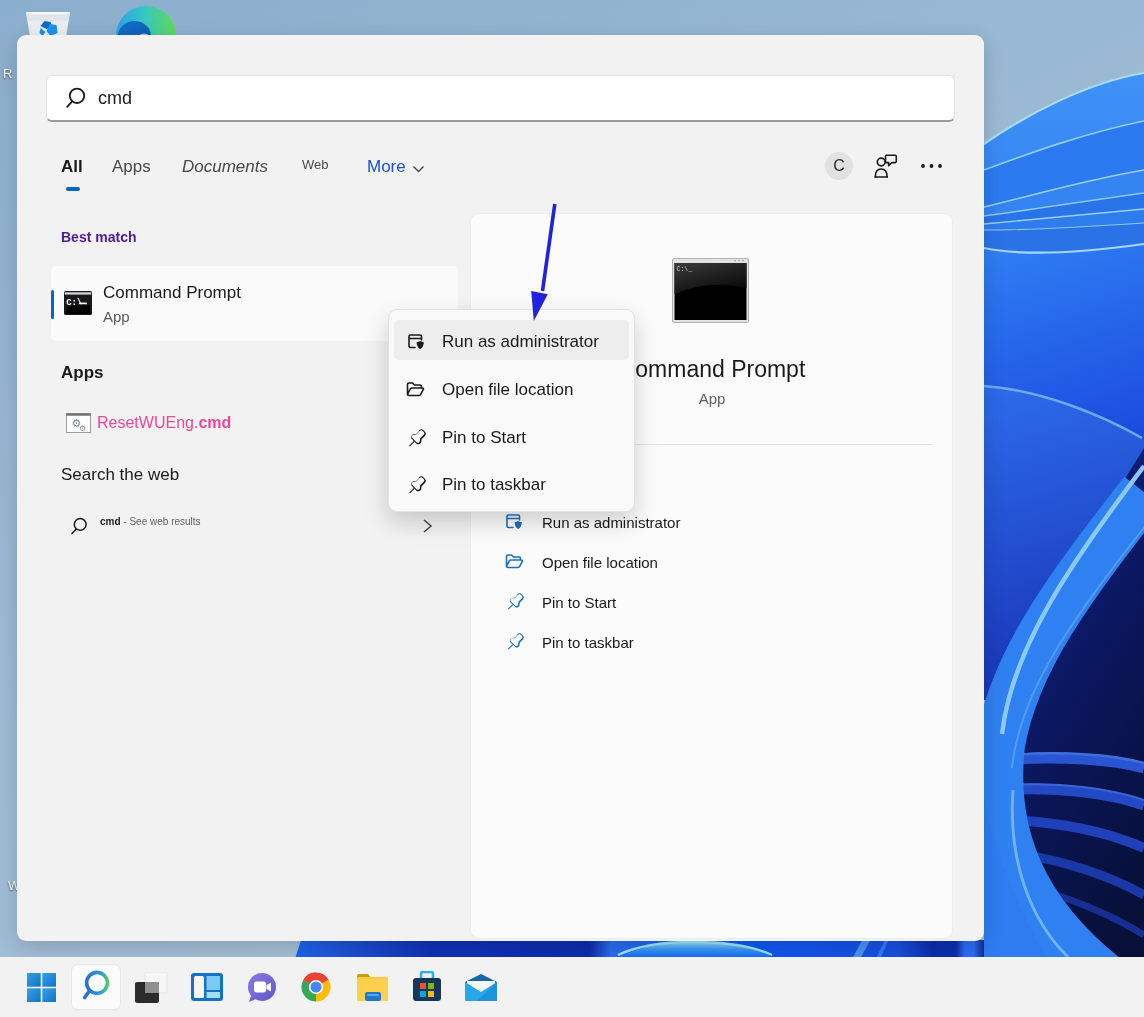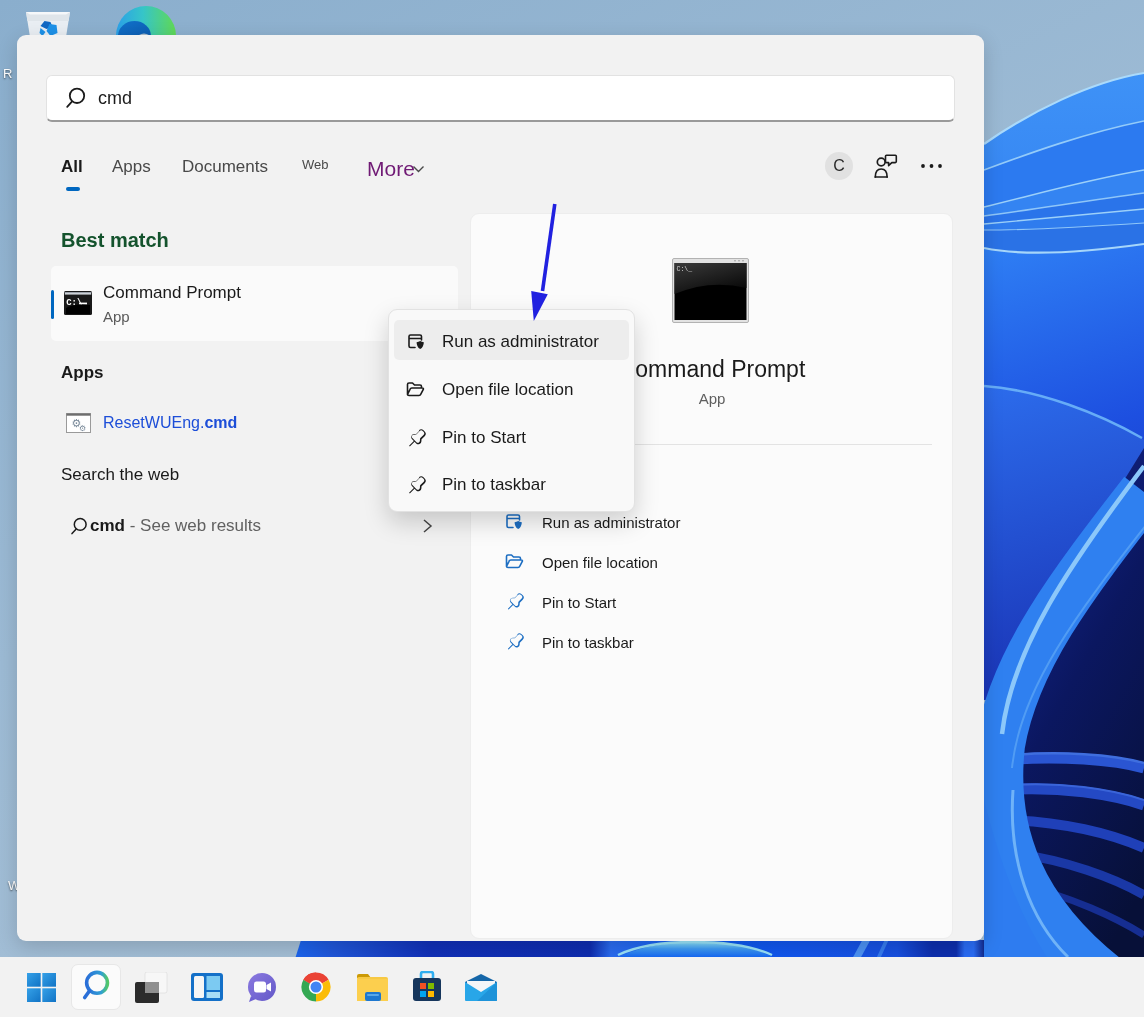--- a/index.html
+++ b/index.html
@@ -137,41 +137,41 @@
 <div class="abs" style="left:46px;top:75px;width:909px;height:47px;background:#ffffff;border:1px solid #e2e2e2;border-bottom:2px solid #9a9a9a;border-radius:6px;"></div>
 <svg class="abs" style="left:65px;top:87px" width="22" height="23" viewBox="0 0 22 23">
   <circle cx="12" cy="8.8" r="7.2" stroke="#1b1b1b" stroke-width="1.8" fill="none"></circle>
   <line x1="6.9" y1="14.6" x2="2.2" y2="19.8" stroke="#1b1b1b" stroke-width="1.8" stroke-linecap="round"></line>
 </svg>
 <div class="abs" style="left:98px;top:88px;font-size:18px;color:#1b1b1b;">cmd</div>
 
 <div class="abs" style="left:61px;top:157px;font-size:17px;color:#1a1a1a;font-weight:600;text-align:right;">All</div>
 <div class="abs" style="left:66px;top:187px;width:14px;height:4px;background:#0067c0;border-radius:2px;"></div>
 <div class="abs" style="left:112px;top:157px;font-size:17px;color:#494949;">Apps</div>
-<div class="abs" style="left:182px;top:157px;font-size:17px;color:#494949;">Documents</div>
+<div class="abs" style="left:182px;top:157px;font-size:17px;color:#494949;font-style:italic;">Documents</div>
 <div class="abs" style="left:302px;top:157px;font-size:13px;color:#494949;">Web</div>
-<div class="abs" style="left:367px;top:157px;font-size:21px;color:#701a75;">More</div>
+<div class="abs" style="left:367px;top:157px;font-size:17px;color:#1d4ed8;">More</div>
 <svg class="abs" style="left:412px;top:164px" width="13" height="10" viewBox="0 0 13 10">
   <path d="M1.5,2.5 L6.5,7.5 L11.5,2.5" stroke="#494949" stroke-width="1.4" fill="none"></path>
 </svg>
 
 <div class="abs" style="left:825px;top:152px;width:28px;height:28px;border-radius:50%;background:#e1e1e1;color:#2b2b2b;font-size:16px;display:flex;align-items:center;justify-content:center;">C</div>
 <svg class="abs" style="left:873px;top:152px" width="26" height="27" viewBox="0 0 26 27">
   <circle cx="8.2" cy="10" r="3.9" stroke="#1b1b1b" stroke-width="1.7" fill="none"></circle>
   <path d="M2.3,25 Q2.3,17 8.2,17 Q14.1,17 14.1,25" stroke="#1b1b1b" stroke-width="1.7" fill="none" stroke-linecap="round"></path>
   <path d="M2.3,25 L14.1,25" stroke="#1b1b1b" stroke-width="1.7" stroke-linecap="round"></path>
   <path d="M13.5,3.2 L22.3,3.2 Q23.3,3.2 23.3,4.2 L23.3,9.6 Q23.3,10.6 22.3,10.6 L18.8,10.6 L15.6,13.6 L15.6,10.6 L13.5,10.6 Q12.5,10.6 12.5,9.6 L12.5,4.2 Q12.5,3.2 13.5,3.2 Z" stroke="#1b1b1b" stroke-width="1.6" fill="none" stroke-linejoin="round"></path>
 </svg>
 <svg class="abs" style="left:919px;top:162px" width="26" height="8" viewBox="0 0 26 8">
   <circle cx="4" cy="4" r="1.9" fill="#1b1b1b"></circle>
     <circle cx="12.5" cy="4" r="1.9" fill="#1b1b1b"></circle>
     <circle cx="21" cy="4" r="1.9" fill="#1b1b1b"></circle>
 </svg>
 
-<div class="abs" style="left:61px;top:229px;font-size:20px;font-weight:700;color:#14532d;text-align:right;">Best match</div>
+<div class="abs" style="left:61px;top:229px;font-size:14px;font-weight:700;color:#4c1d95;text-align:right;">Best match</div>
 
 <div class="abs" style="left:51px;top:266px;width:407px;height:75px;background:#fafafa;border-radius:5px;"></div>
 <div class="abs" style="left:51px;top:290px;width:3px;height:29px;background:#0067c0;border-radius:2px;"></div>
 <svg class="abs" style="left:64px;top:291px" width="28" height="24" viewBox="0 0 28 24">
   <rect x="0" y="0" width="28" height="24" rx="1.5" fill="#191919"></rect>
   <rect x="0.8" y="1" width="26.4" height="2.6" fill="#cdd2d8"></rect>
   <rect x="0.8" y="1" width="26.4" height="1" fill="#9aa0a8"></rect>
   <text x="2.2" y="13.5" font-size="9" font-weight="bold" fill="#ffffff" font-family="Liberation Mono">C:\</text>
   <rect x="15" y="11.6" width="8" height="1.8" fill="#ffffff"></rect>
   <path d="M2,17 Q10,12 26,14 L26,23 L2,23 Z" fill="#000000"></path>
@@ -180,29 +180,29 @@
 <div class="abs" style="left:103px;top:308px;font-size:15px;color:#595959;">App</div>
 
 <div class="abs" style="left:61px;top:363px;font-size:17px;font-weight:700;color:#1a1a1a;">Apps</div>
 
 <svg class="abs" style="left:66px;top:413px" width="25" height="20" viewBox="0 0 25 20">
   <rect x="0.5" y="0.5" width="24" height="19" fill="#ffffff" stroke="#9a9a9a"></rect>
   <rect x="0.5" y="0.5" width="24" height="2.2" fill="#6e6e6e"></rect>
   <text x="5.5" y="13.5" font-size="11" fill="#7b8b9b">⚙</text>
   <text x="13" y="17.5" font-size="8" fill="#7b8b9b">⚙</text>
 </svg>
-<div class="abs" style="left:103px;top:414px;font-size:16px;color:#1d4ed8;">ResetWUEng.<b>cmd</b></div>
+<div class="abs" style="left:97px;top:414px;font-size:16px;color:#ec4899;">ResetWUEng.<b>cmd</b></div>
 
 <div class="abs" style="left:61px;top:465px;font-size:17px;font-weight:400;color:#1a1a1a;">Search the web</div>
 
 <svg class="abs" style="left:70px;top:517px" width="19" height="19" viewBox="0 0 19 19">
   <circle cx="10.2" cy="7.4" r="5.9" stroke="#1b1b1b" stroke-width="1.5" fill="none"></circle>
   <line x1="6" y1="12.2" x2="2" y2="16.6" stroke="#1b1b1b" stroke-width="1.5" stroke-linecap="round"></line>
 </svg>
-<div class="abs" style="left:90px;top:516px;font-size:17px;color:#1a1a1a;"><b>cmd</b> <span style="color:#616161">- See web results</span></div>
+<div class="abs" style="left:100px;top:516px;font-size:10px;color:#1a1a1a;"><b>cmd</b> <span style="color:#616161">- See web results</span></div>
 <svg class="abs" style="left:421px;top:518px" width="12" height="16" viewBox="0 0 12 16">
   <path d="M3,2 L10,8 L3,14" stroke="#454545" stroke-width="1.5" fill="none"></path>
 </svg>
 
 <div class="abs" style="left:470px;top:213px;width:483px;height:726px;background:#fbfbfb;border:1px solid #ededed;border-radius:9px;"></div>
 
 <svg class="abs" style="left:672px;top:258px" width="77" height="65" viewBox="0 0 77 65">
   <defs>
     <linearGradient id="cmdshine" x1="0" y1="0" x2="0.6" y2="1">
       <stop offset="0" stop-color="#3a3a3a"></stop>

